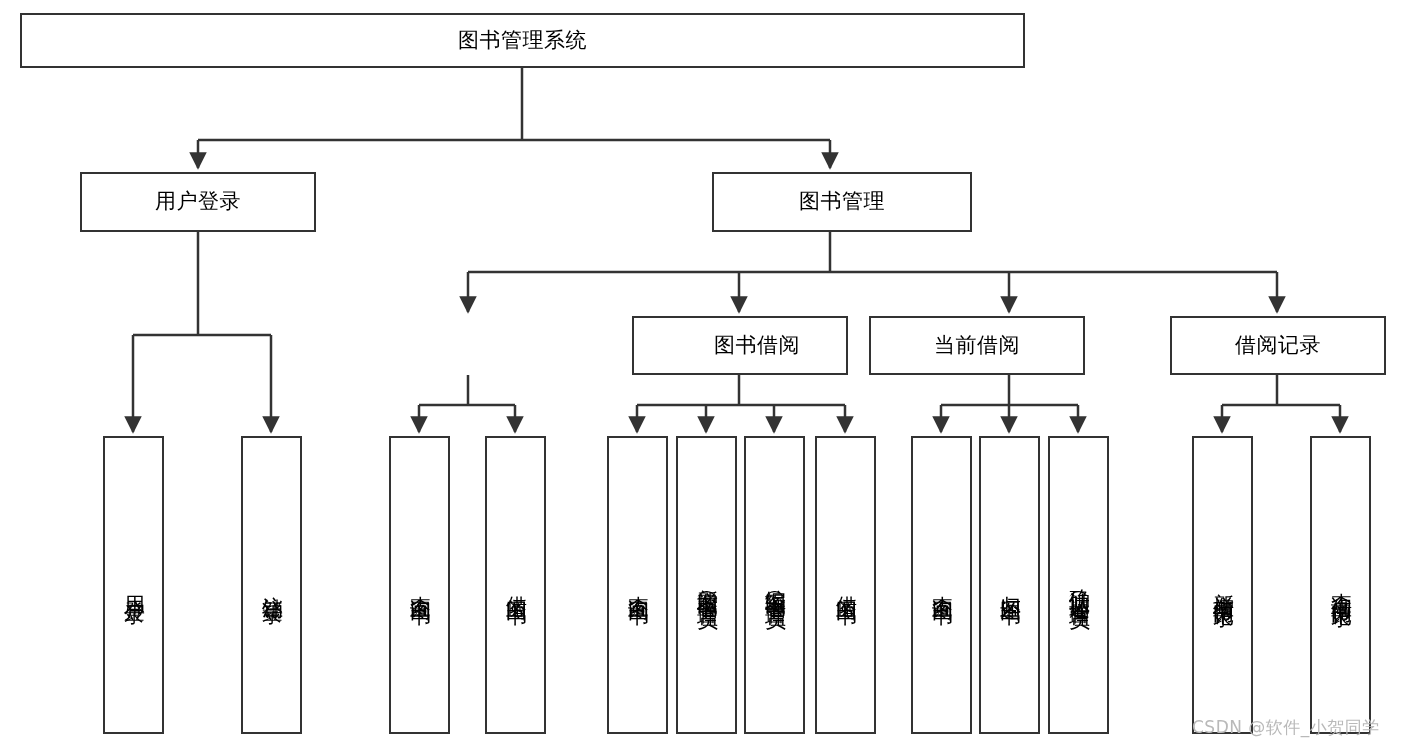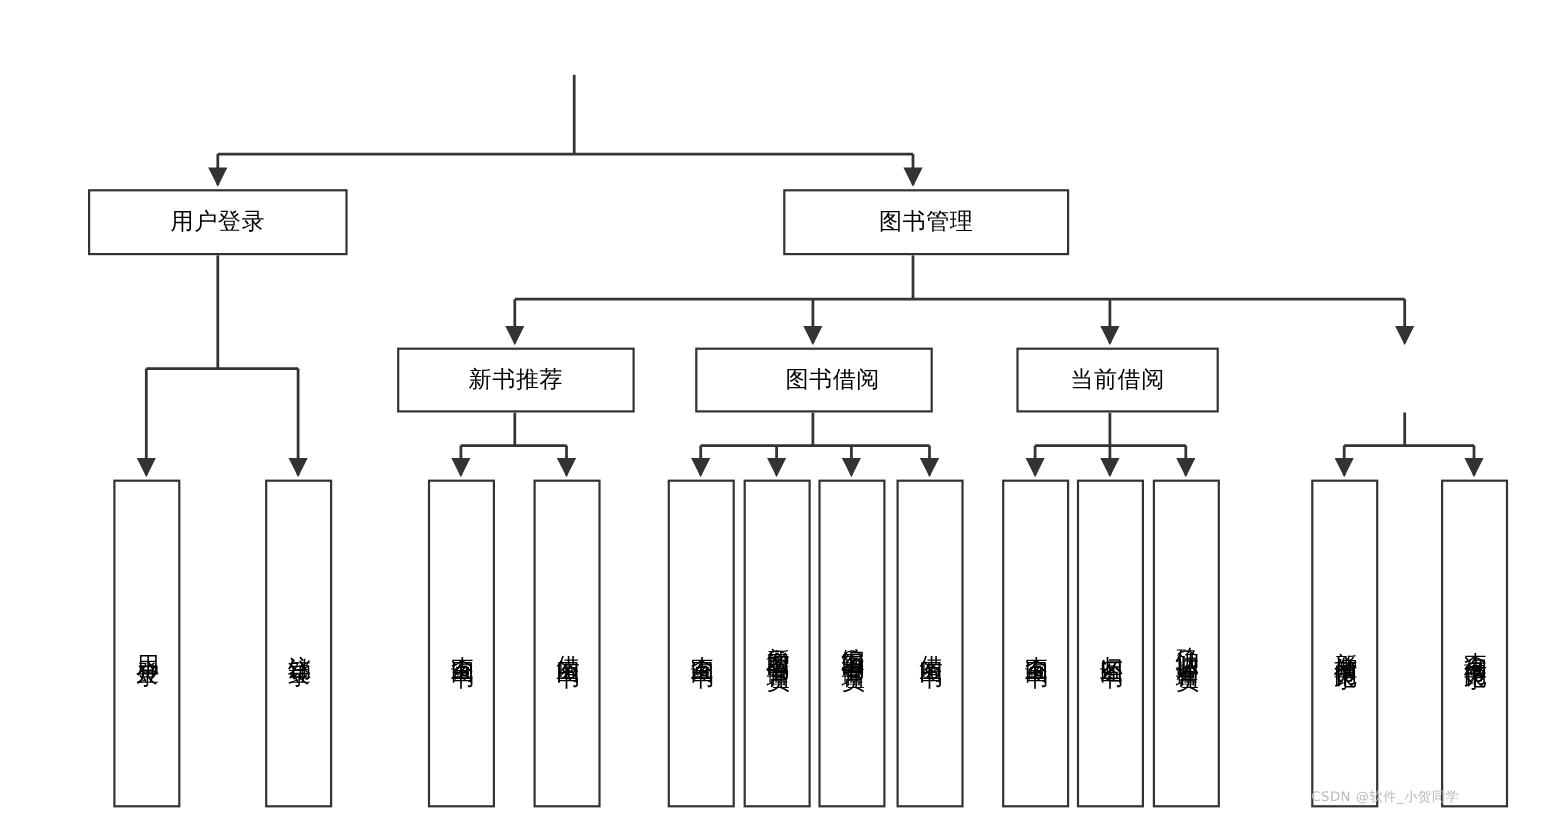--- a/index.html
+++ b/index.html
@@ -58,21 +58,21 @@
     display: block;
     text-align: center;
   }
   .node .label {
     display: block;
     white-space: pre-line;
   }
   .watermark {
     position: absolute;
     color: #b9b9b9;
-    font-size: 12px;
+    font-size: 17px;
     letter-spacing: 0.5px;
     z-index: 5;
     white-space: nowrap;
   }
 </style>
 </head>
 <body>
 
 <div id="diagram-root">
 
@@ -122,36 +122,39 @@
       <path d="M 1009 405 L 1009 432" marker-end="url(#arrow)"></path>
       <path d="M 1078 405 L 1078 432" marker-end="url(#arrow)"></path>
 
       <path d="M 1277 375 L 1277 405"></path>
       <path d="M 1222 405 L 1340 405"></path>
       <path d="M 1222 405 L 1222 432" marker-end="url(#arrow)"></path>
       <path d="M 1340 405 L 1340 432" marker-end="url(#arrow)"></path>
     </g>
   </svg>
 
+  <div class="node horiz" style="left:20px; top:13px; width:1005px; height:55px;">
+    <span class="label">图书管理系统</span>
+  </div>
 
   <div class="node horiz" style="left:80px; top:172px; width:236px; height:60px;">
     <span class="label">用户登录</span>
   </div>
   <div class="node horiz" style="left:712px; top:172px; width:260px; height:60px;">
     <span class="label">图书管理</span>
   </div>
 
-  <div class="node horiz" style="left:361px; top:316px; width:216px; height:59px;">
-    <span class="label">新书推荐</span>
-  </div>
   <div class="node horiz" style="left:632px; top:316px; width:216px; height:59px;padding-left:34px;">
     <span class="label">图书借阅</span>
   </div>
-  <div class="node horiz" style="left:924px; top:316px; width:184px; height:59px;">
+  <div class="node horiz" style="left:869px; top:316px; width:216px; height:59px;">
     <span class="label">当前借阅</span>
+  </div>
+  <div class="node horiz" style="left:1170px; top:316px; width:216px; height:59px;">
+    <span class="label">借阅记录</span>
   </div>
 
   <div class="node vert" style="left:103px; top:436px; width:61px; height:298px;">
     <span class="label">用户登录</span>
   </div>
   <div class="node vert" style="left:241px; top:436px; width:61px; height:298px;">
     <span class="label">注销登录</span>
   </div>
 
   <div class="node vert" style="left:389px; top:436px; width:61px; height:298px;">

